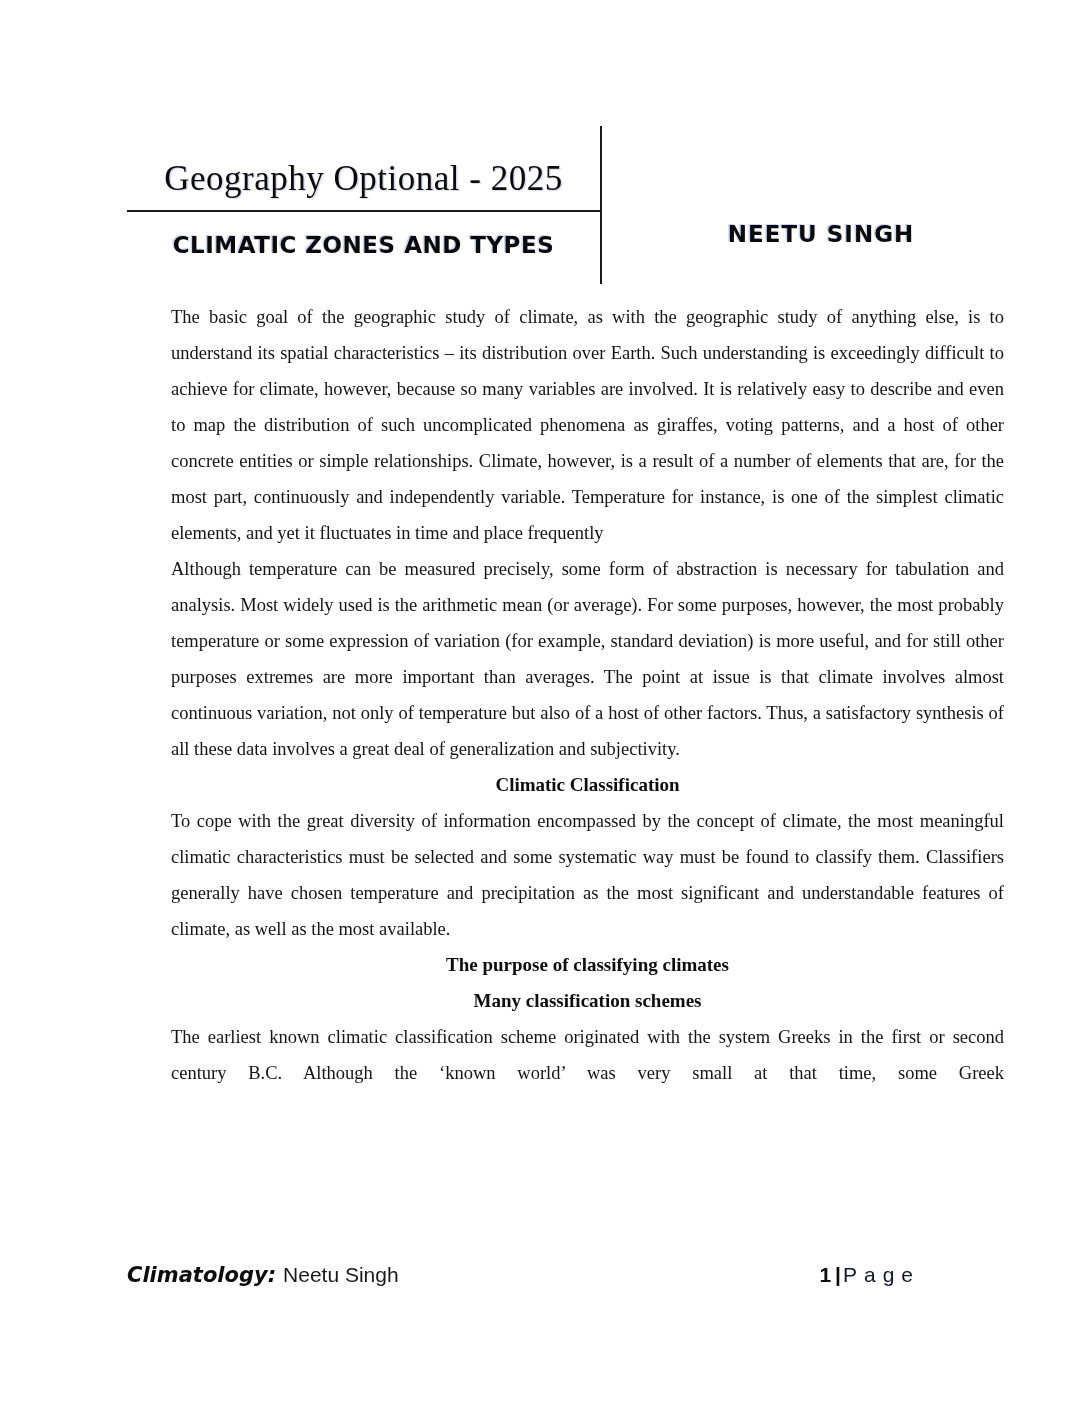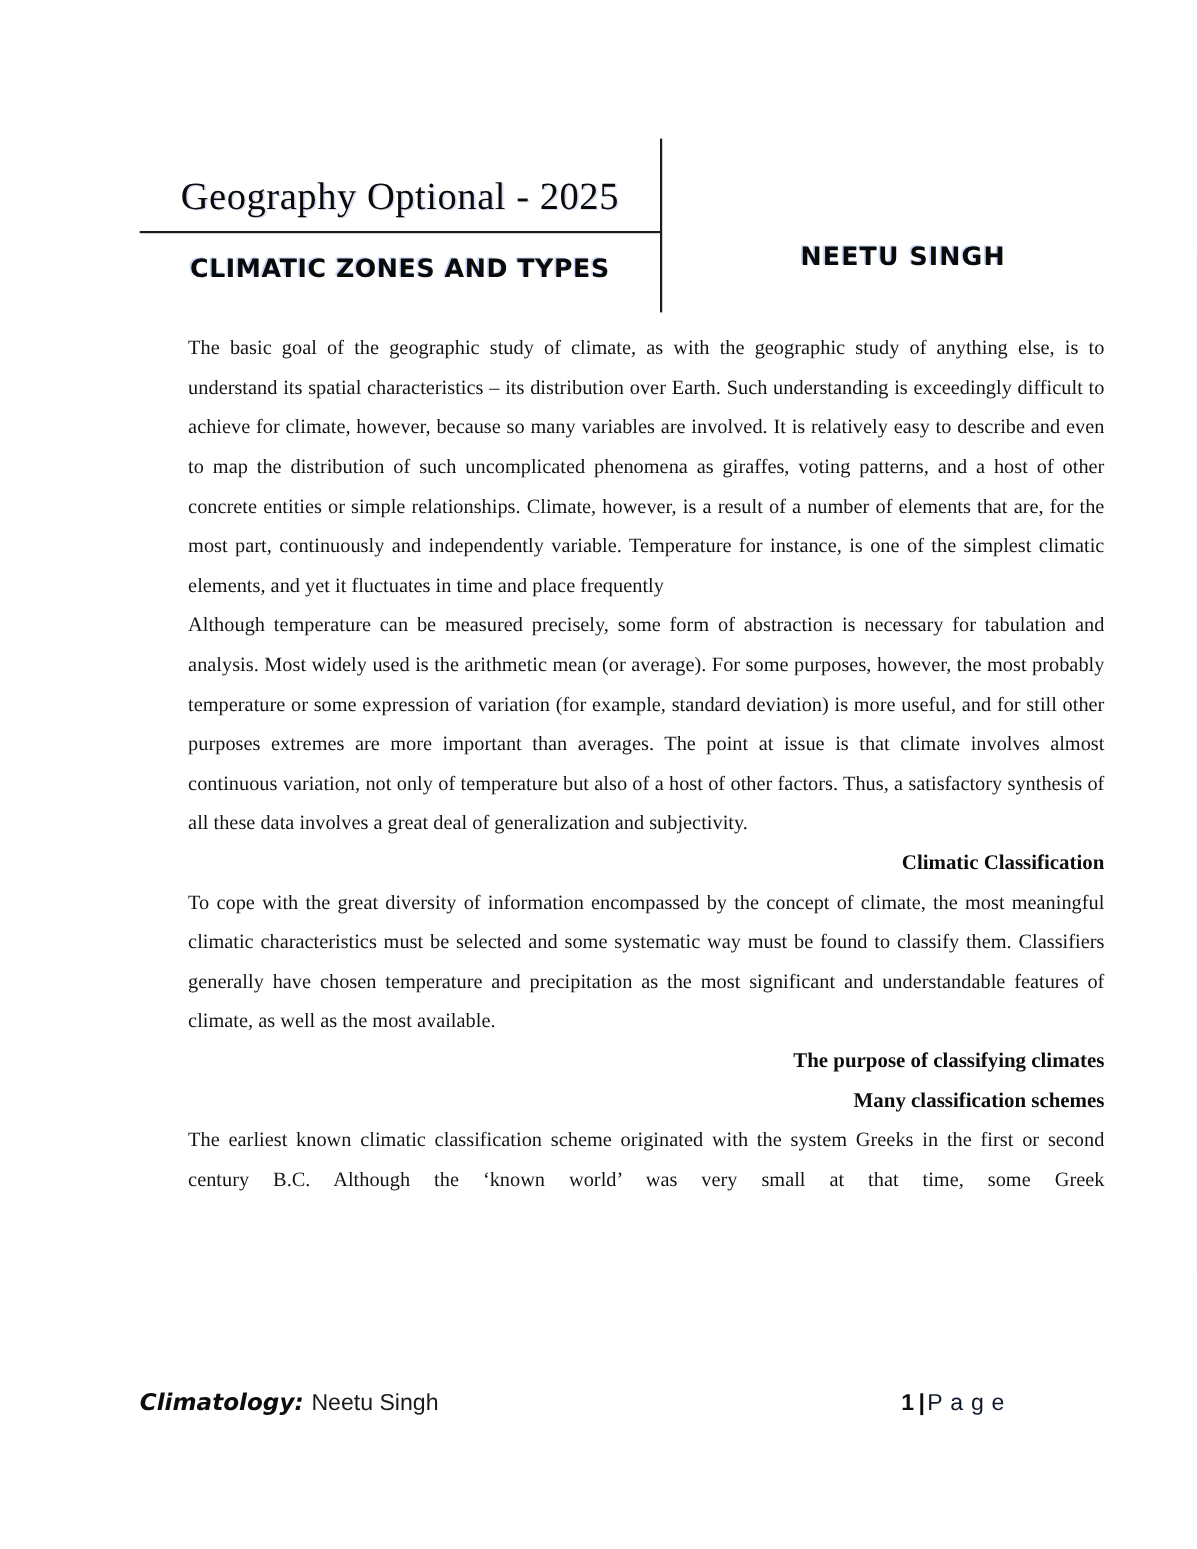--- a/index.html
+++ b/index.html
@@ -75,21 +75,21 @@
     font-size: 18.5px;
     line-height: 36px;
     text-align: justify;
     color: #141414;
     margin-left: 44px;
   }
   .content p, .content h3 { margin: 0; }
   .content h3 {
     font-size: 19px;
     font-weight: bold;
-    text-align: right;
+    text-align: center;
     color: #0d0d0d;
   }
   .content p.continued { text-align-last: justify; }
 
   
   .footer {
     position: absolute;
     top: 1263px;
     left: 127px;
     right: 168px;

